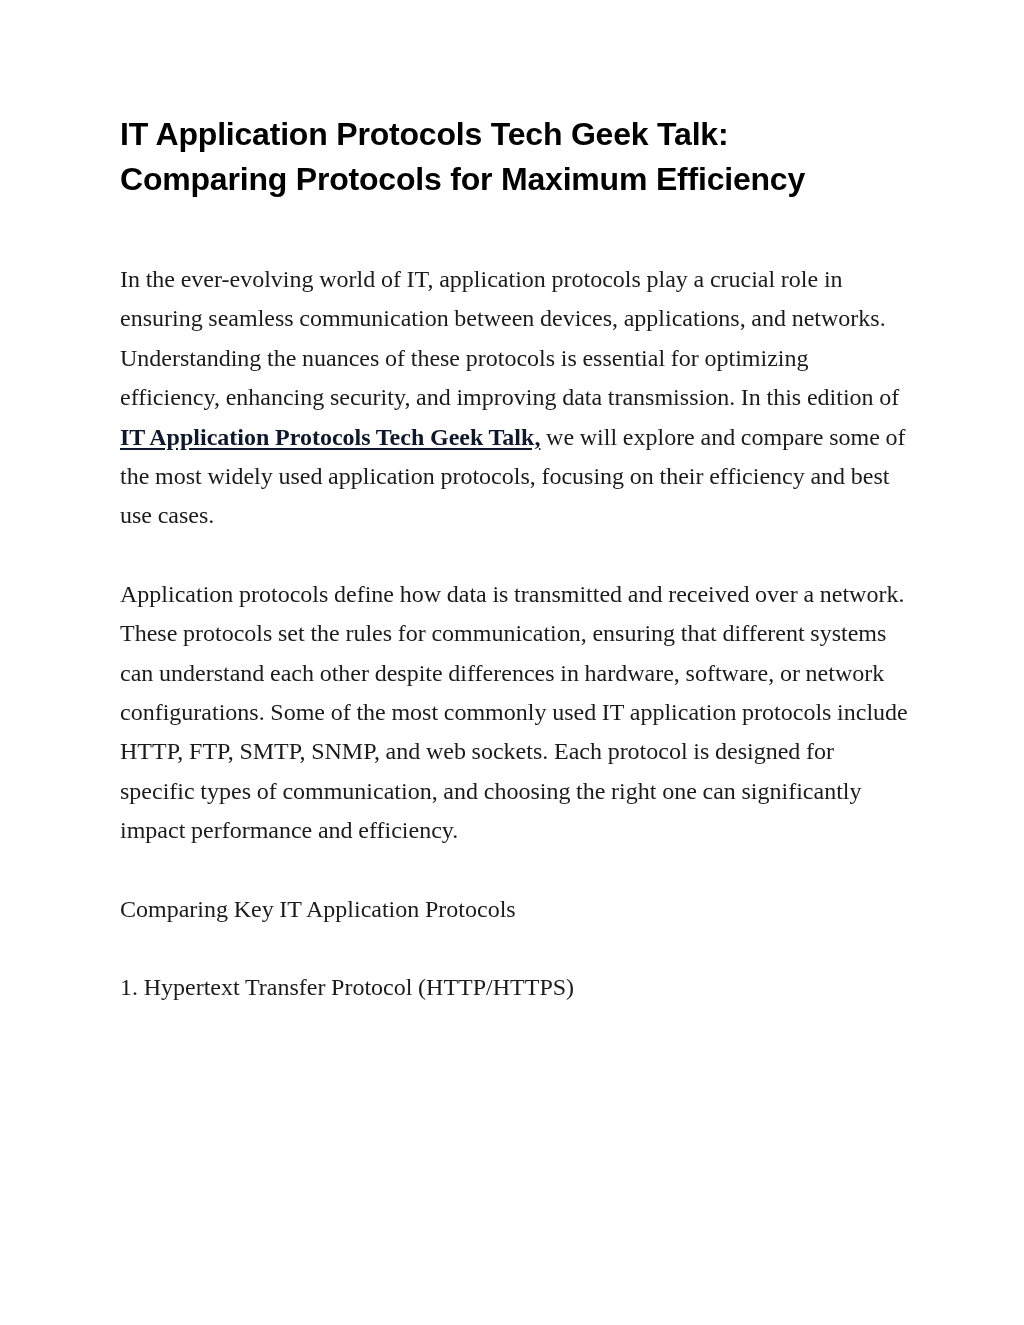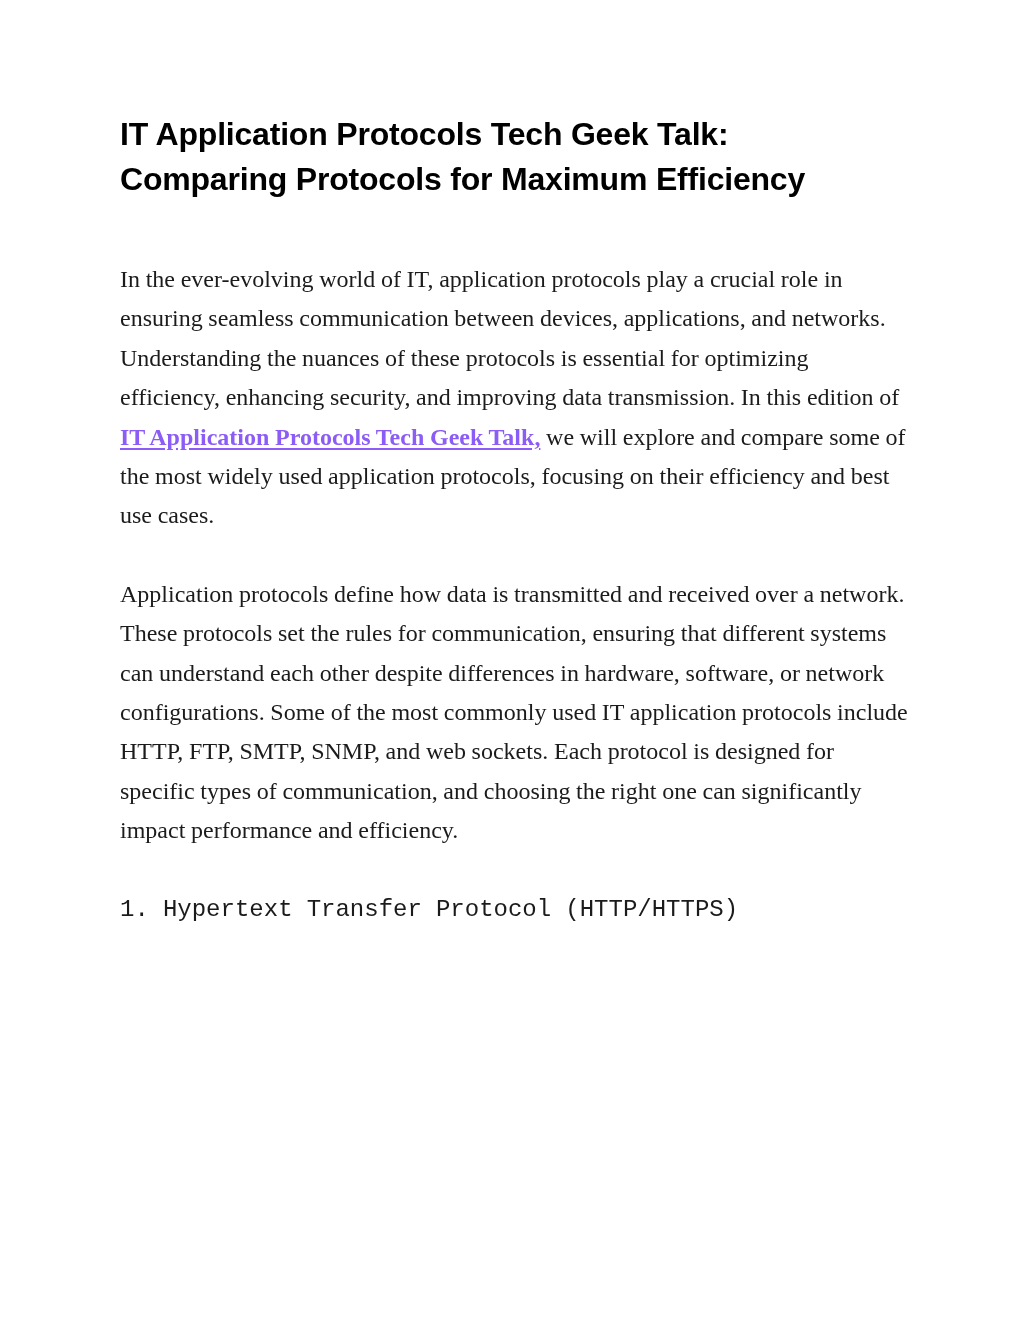--- a/index.html
+++ b/index.html
@@ -55,28 +55,27 @@
     color: #1b1b1b;
     margin: 0 0 39px 0;
     padding: 0;
     text-align: left;
     word-spacing: -0.3px;
     max-width: 790px;
   }
 
   p.para:last-child {
     margin-bottom: 0;
-    font-family: Liberation Mono, monospace;
   }
 
   .emph-underline {
     font-weight: bold;
     text-decoration: underline;
     text-underline-offset: 3px;
-    color: #8b5cf6;
+    color: #0f172a;
   }
 
   .numeral {
     font-variant-numeric: oldstyle-nums;
   }
 </style>
 </head>
 <body>
 
 <div class="page">
@@ -84,18 +83,19 @@
 
     <h1 class="doc-title"><span>IT Application Protocols Tech Geek Talk:</span> <span>Comparing Protocols for Maximum Efficiency</span></h1>
 
     <div class="body-block">
 
       <p class="para"><span>In the ever-evolving world of IT, application protocols play a crucial role in ensuring seamless communication between devices, applications, and networks. Understanding the nuances of these protocols is essential for optimizing efficiency, enhancing security, and improving data transmission. In this edition of </span><span class="emph-underline">IT Application Protocols Tech Geek Talk,</span><span> we will explore and compare some of the most widely used application protocols, focusing on their efficiency and best use cases.</span></p>
 
 
       <p class="para">Application protocols define how data is transmitted and received over a network. These protocols set the rules for communication, ensuring that different systems can understand each other despite differences in hardware, software, or network configurations. Some of the most commonly used IT application protocols include HTTP, FTP, SMTP, SNMP, and web sockets. Each protocol is designed for specific types of communication, and choosing the right one can significantly impact performance and efficiency.</p>
 
+      <p class="para">Comparing Key IT Application Protocols</p>
 
       <p class="para numeral">1. Hypertext Transfer Protocol (HTTP/HTTPS)</p>
 
     </div>
   </div>
 </div>
 
 </body></html>

